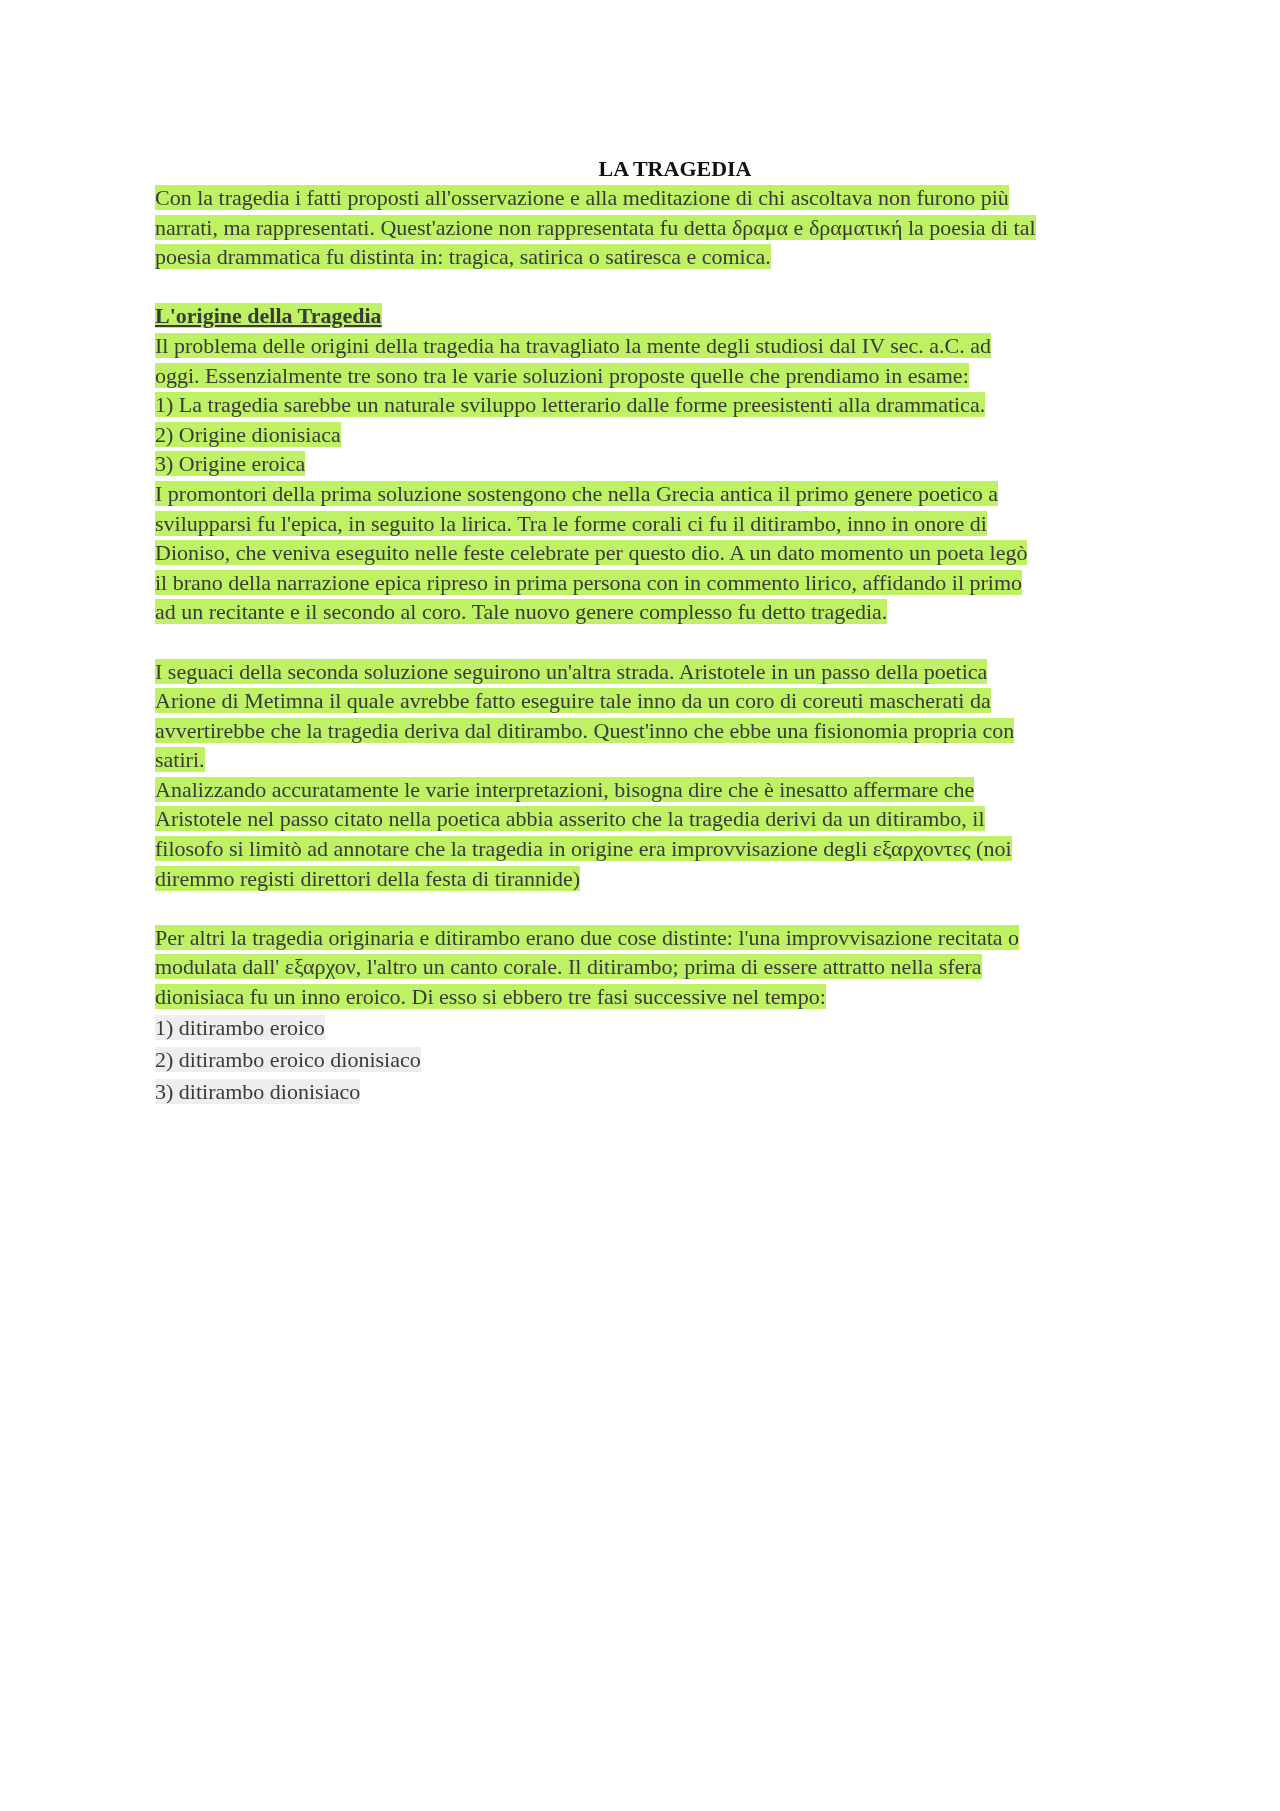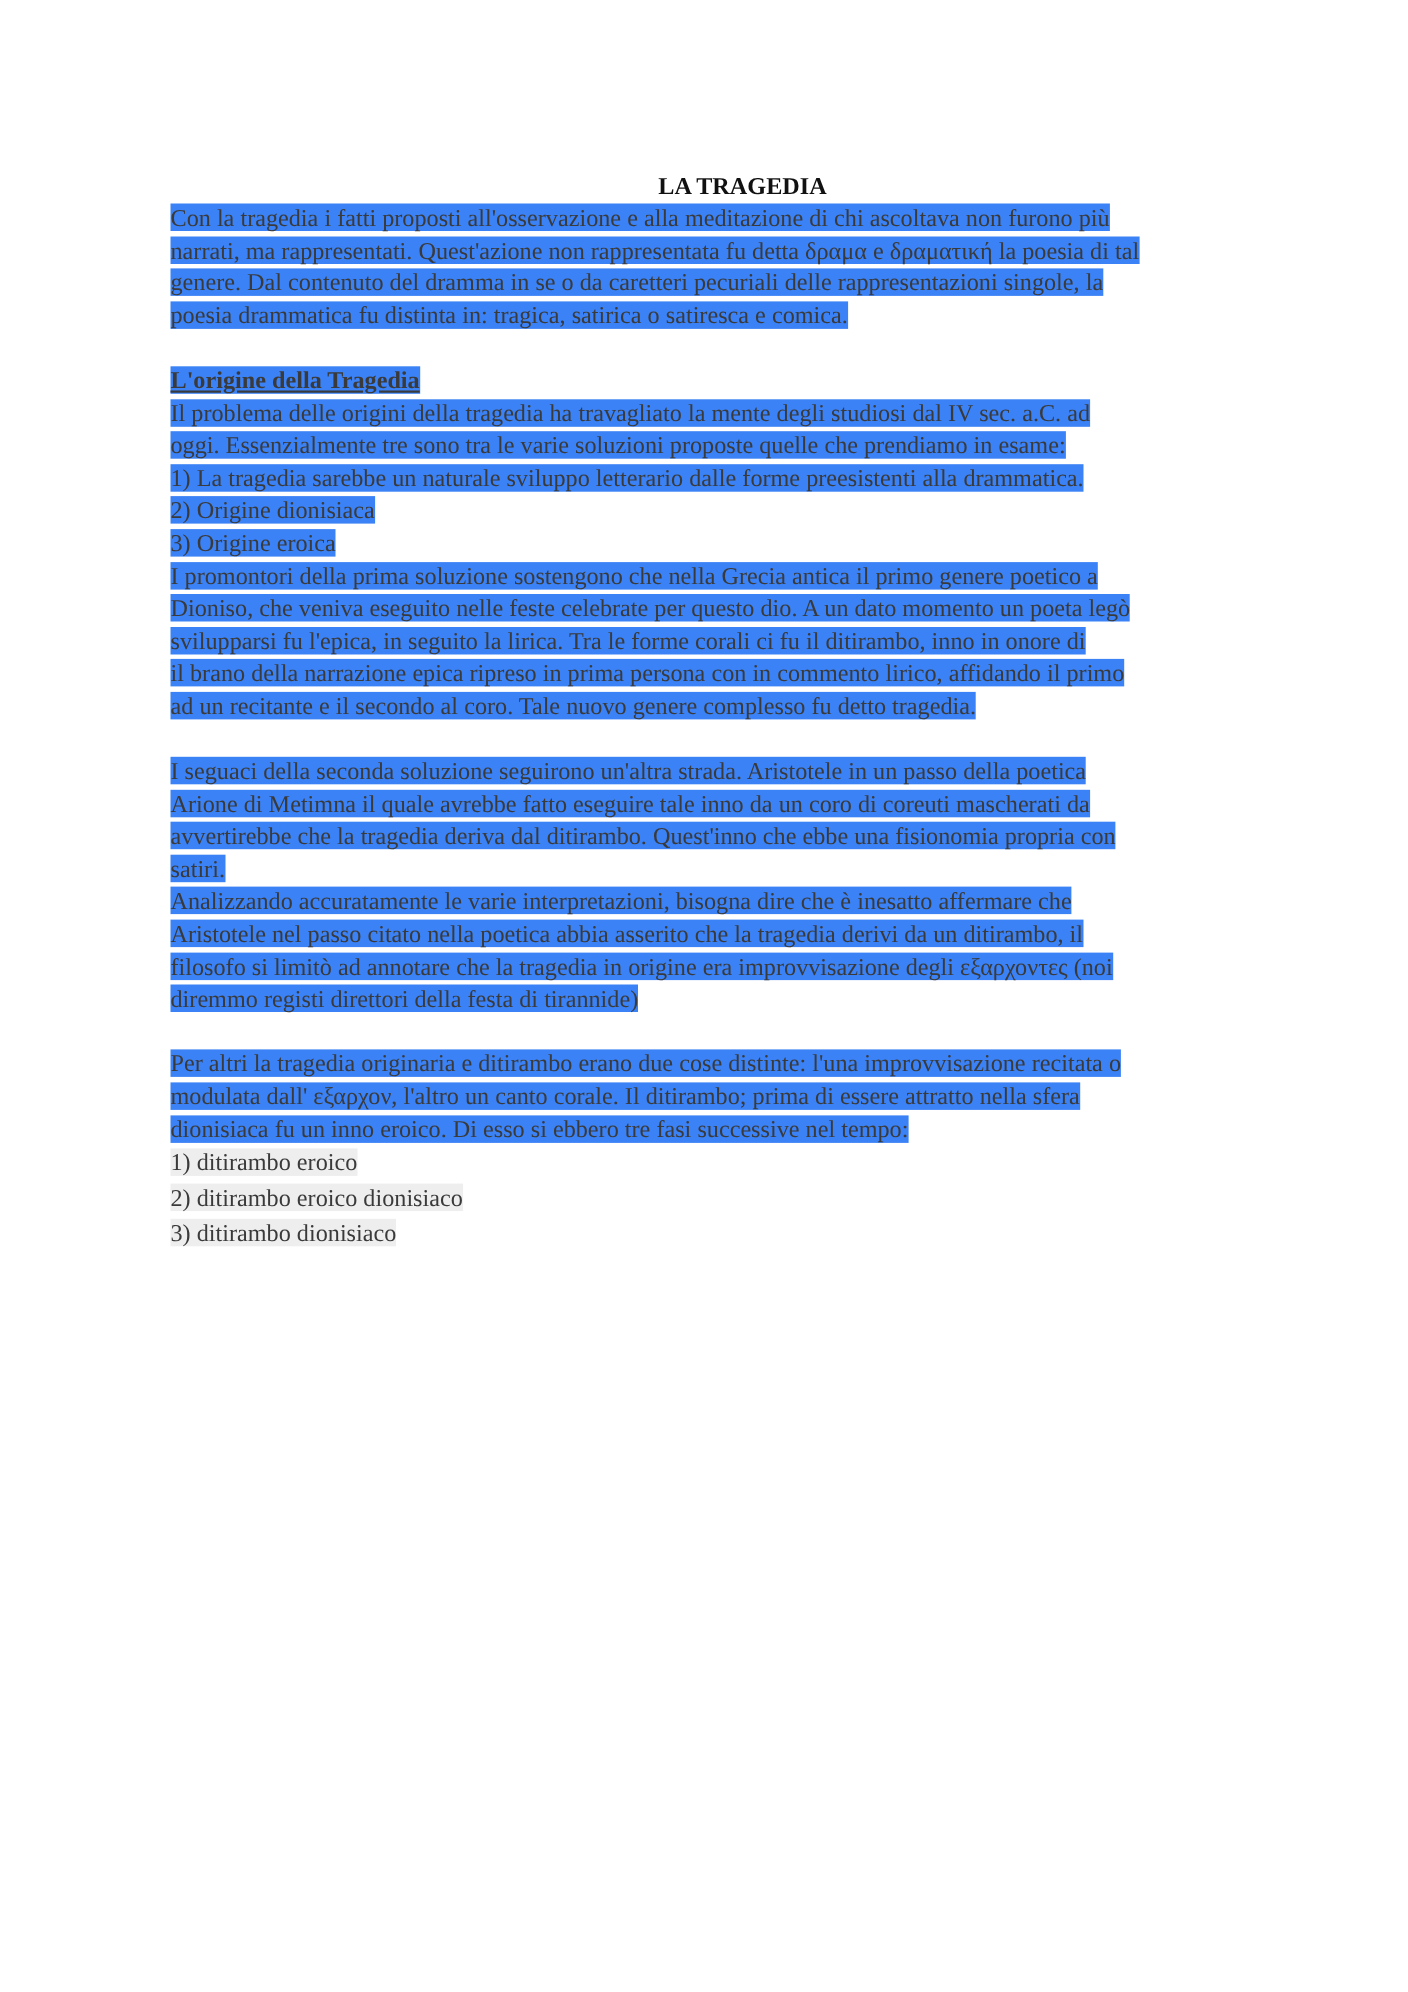--- a/index.html
+++ b/index.html
@@ -33,21 +33,21 @@
   .para {
     margin: 0;
     font-size: 22px;
     line-height: 29.6px;
     color: #3a3a3a;
   }
   .line {
     display: block;
   }
   .line span {
-    background: #3b82f6;
+    background: #bef264;
     white-space: pre;
   }
   .heading span {
     font-weight: bold;
     text-decoration: underline;
   }
   .blank {
     height: 29.6px;
   }
   .phases {
@@ -64,36 +64,35 @@
 </head>
 <body>
 
 <div class="page">
 
   <h1 class="title">LA TRAGEDIA</h1>
 
   <div class="para">
     <span class="line"><span>Con la tragedia i fatti proposti all'osservazione e alla meditazione di chi ascoltava non furono più</span></span>
     <span class="line"><span>narrati, ma rappresentati. Quest'azione non rappresentata fu detta δραμα e δραματική la poesia di tal</span></span>
-    <span class="line"><span>genere. Dal contenuto del dramma in se o da caretteri pecuriali delle rappresentazioni singole, la</span></span>
     <span class="line"><span>poesia drammatica fu distinta in: tragica, satirica o satiresca e comica.</span></span>
   </div>
 
   <div class="blank"></div>
 
   <div class="para">
     <span class="line heading"><span>L'origine della Tragedia</span></span>
     <span class="line"><span>Il problema delle origini della tragedia ha travagliato la mente degli studiosi dal IV sec. a.C. ad</span></span>
     <span class="line"><span>oggi. Essenzialmente tre sono tra le varie soluzioni proposte quelle che prendiamo in esame:</span></span>
     <span class="line"><span>1) La tragedia sarebbe un naturale sviluppo letterario dalle forme preesistenti alla drammatica.</span></span>
     <span class="line"><span>2) Origine dionisiaca</span></span>
     <span class="line"><span>3) Origine eroica</span></span>
     <span class="line"><span>I promontori della prima soluzione sostengono che nella Grecia antica il primo genere poetico a</span></span>
+    <span class="line"><span>svilupparsi fu l'epica, in seguito la lirica. Tra le forme corali ci fu il ditirambo, inno in onore di</span></span>
     <span class="line"><span>Dioniso, che veniva eseguito nelle feste celebrate per questo dio. A un dato momento un poeta legò</span></span>
-    <span class="line"><span>svilupparsi fu l'epica, in seguito la lirica. Tra le forme corali ci fu il ditirambo, inno in onore di</span></span>
     <span class="line"><span>il brano della narrazione epica ripreso in prima persona con in commento lirico, affidando il primo</span></span>
     <span class="line"><span>ad un recitante e il secondo al coro. Tale nuovo genere complesso fu detto tragedia.</span></span>
   </div>
 
   <div class="blank"></div>
 
   <div class="para">
     <span class="line"><span>I seguaci della seconda soluzione seguirono un'altra strada. Aristotele in un passo della poetica</span></span>
     <span class="line"><span>Arione di Metimna il quale avrebbe fatto eseguire tale inno da un coro di coreuti mascherati da</span></span>
     <span class="line"><span>avvertirebbe che la tragedia deriva dal ditirambo. Quest'inno che ebbe una fisionomia propria con</span></span>

